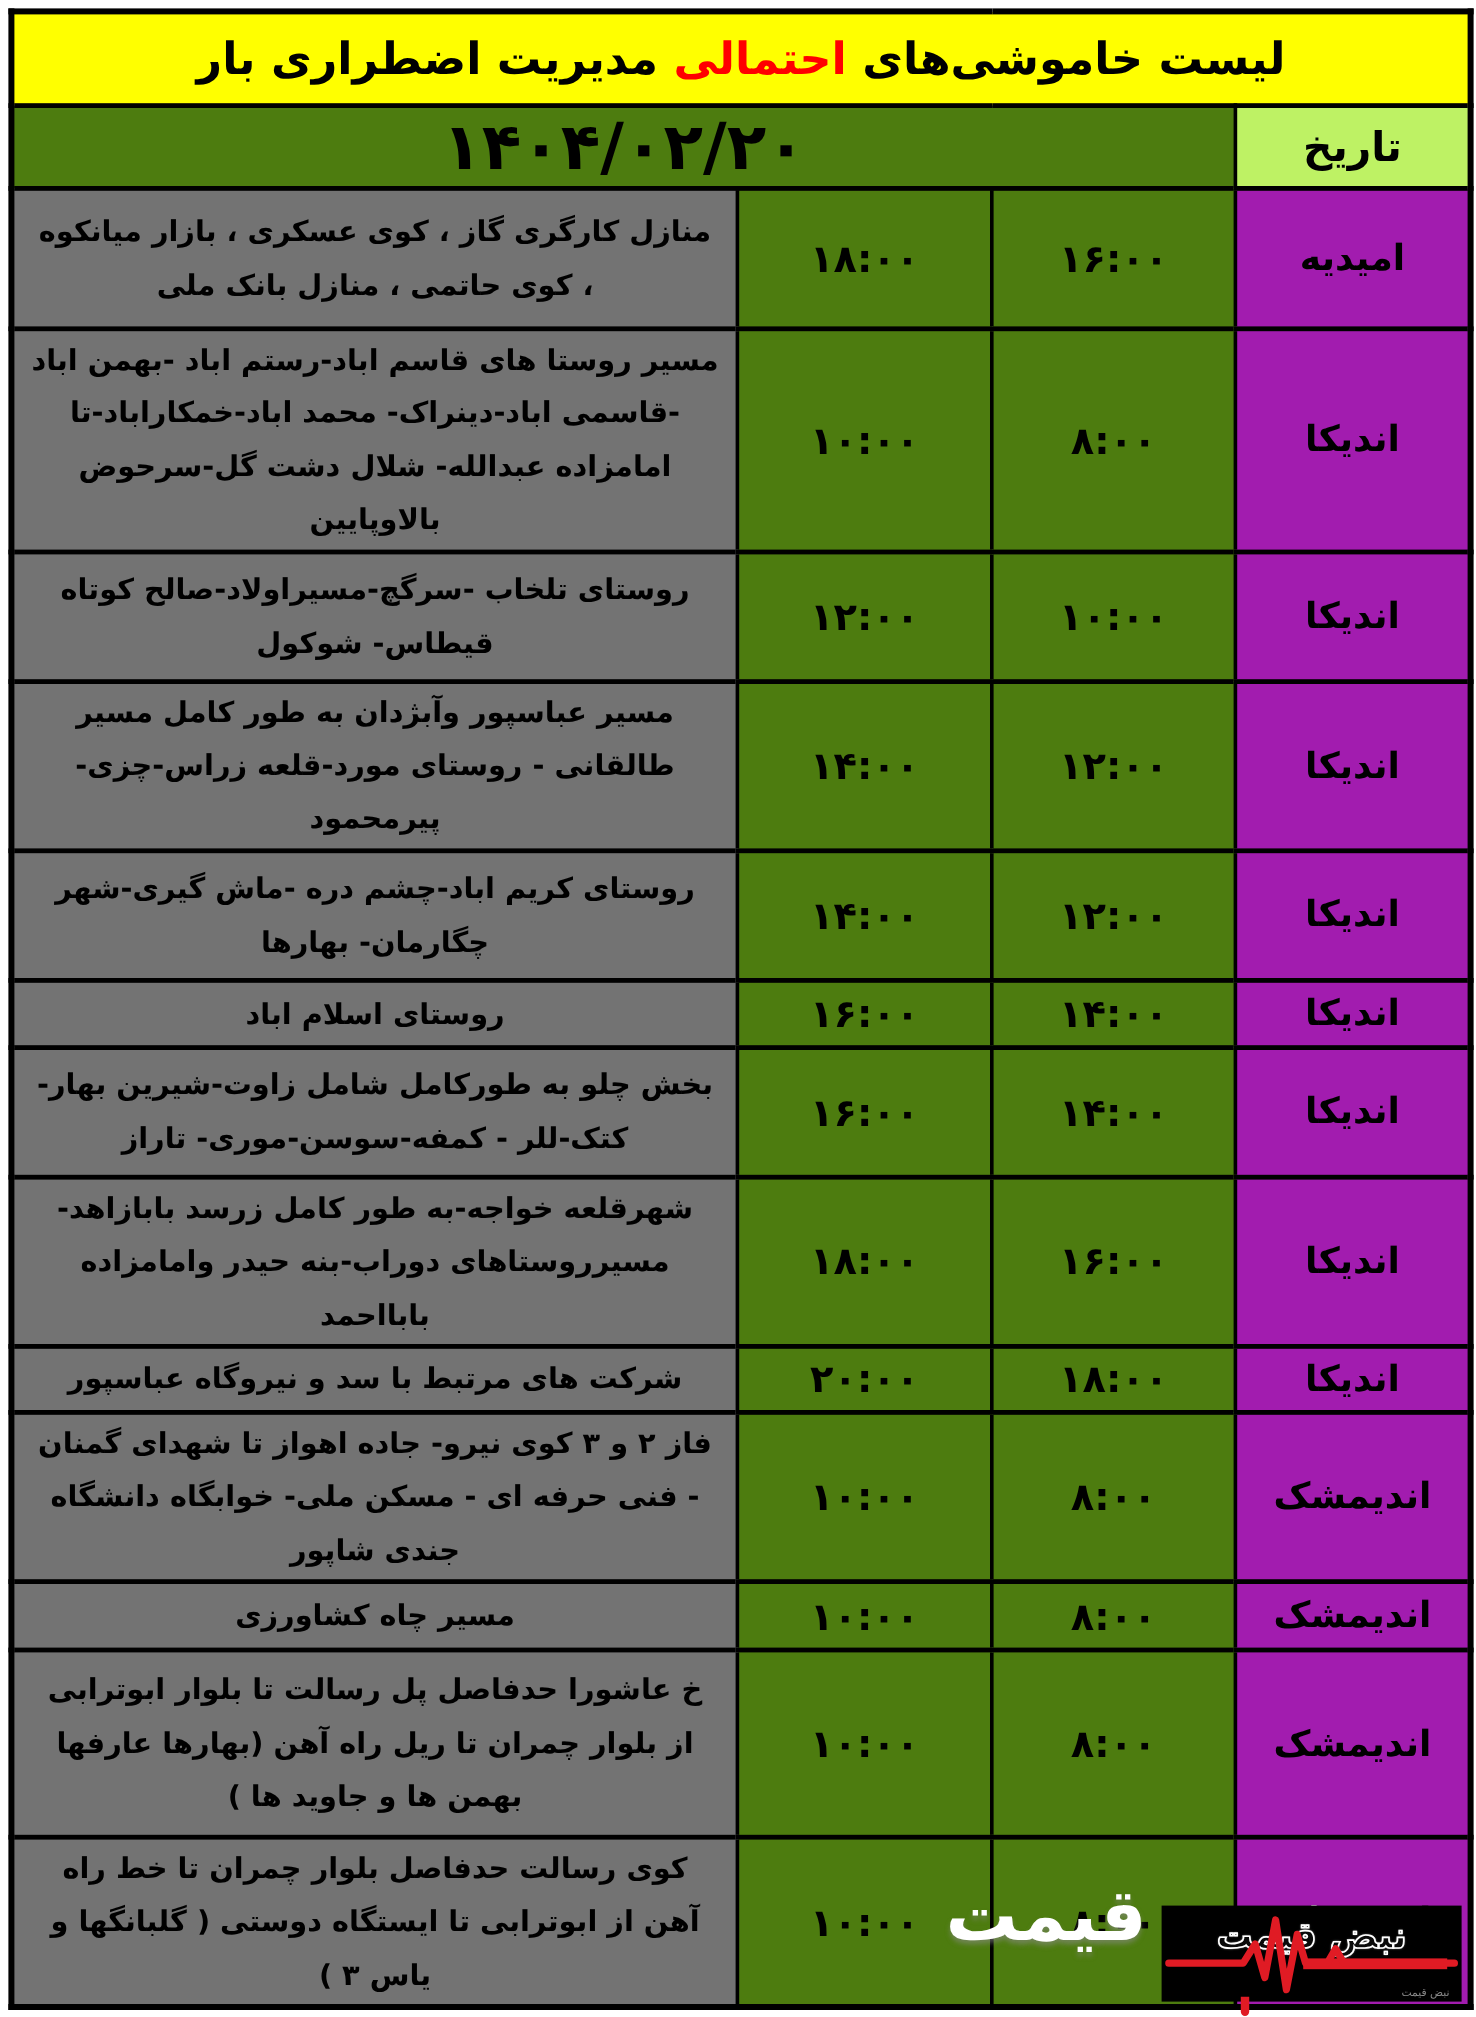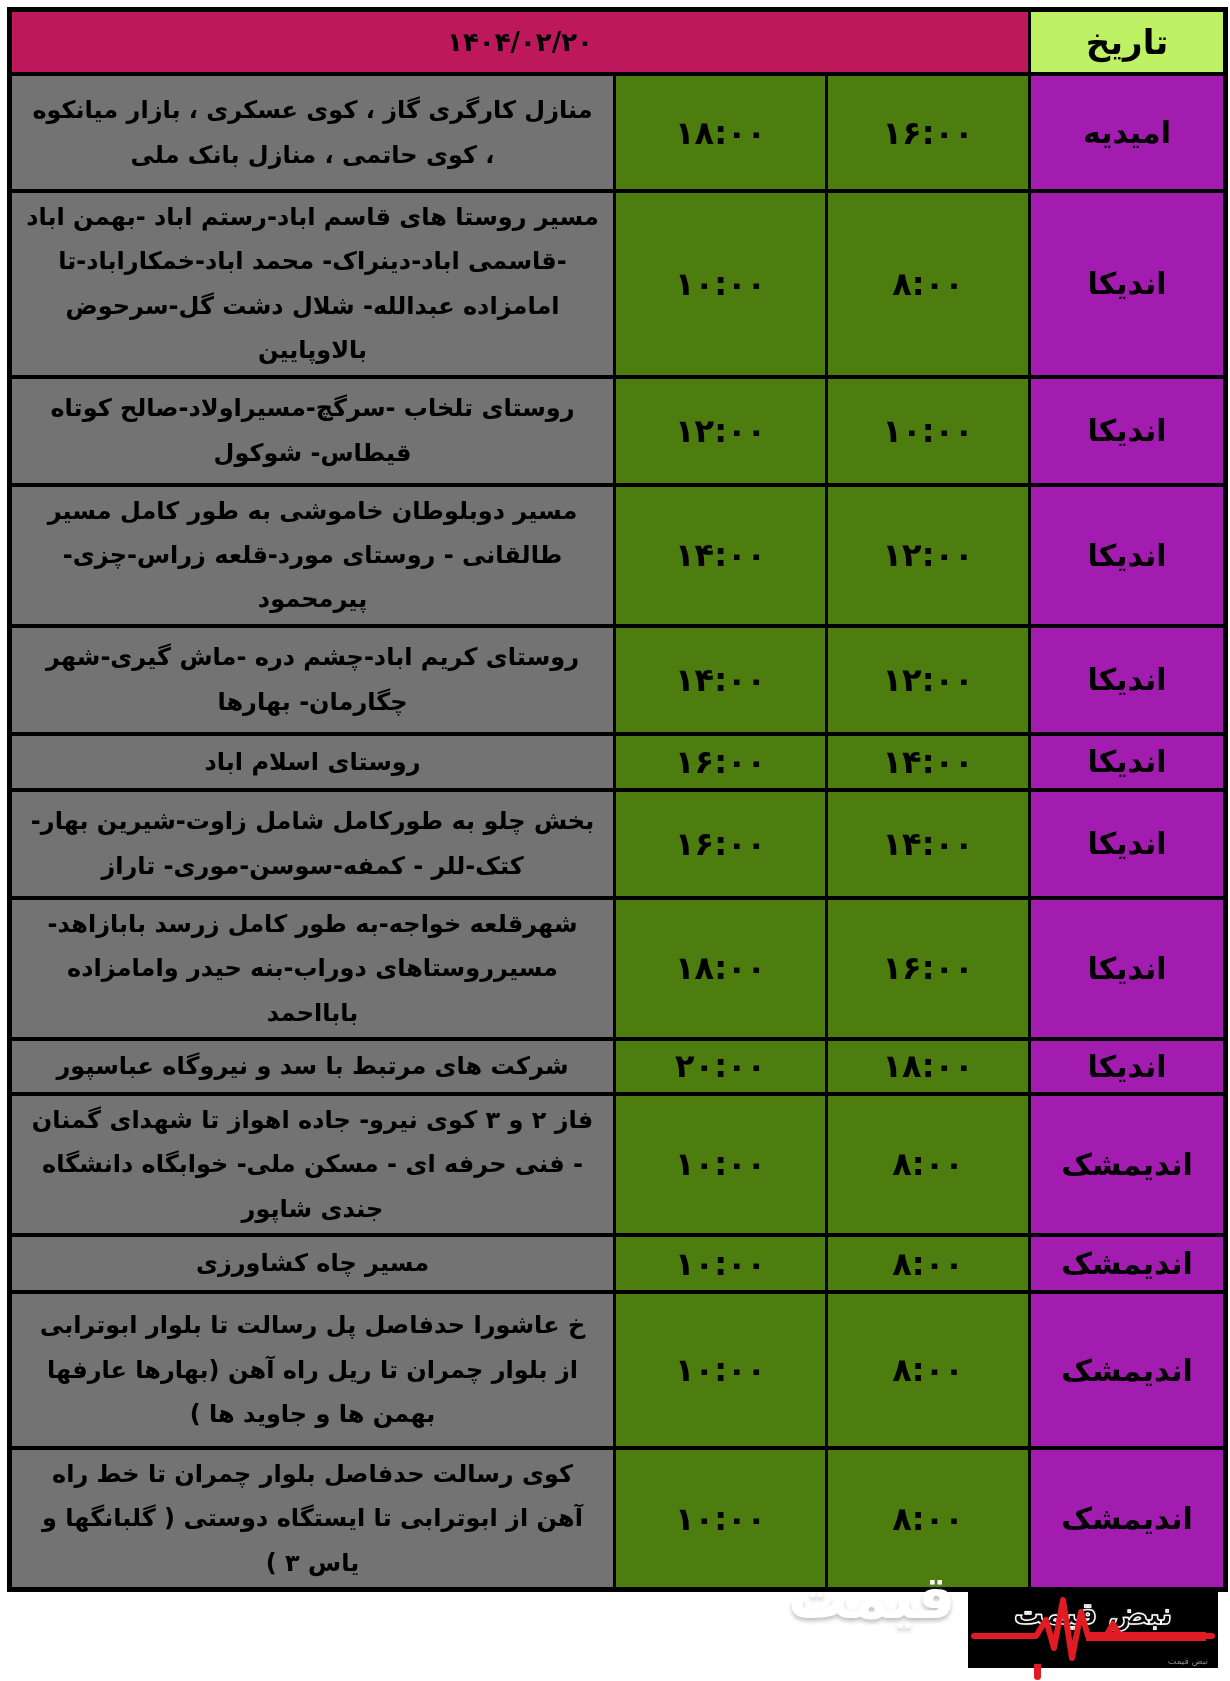--- a/index.html
+++ b/index.html
@@ -14,21 +14,21 @@
   }
   .outage-table td{
     border:solid #000;border-width:4px 3px;
     text-align:center;vertical-align:middle;font-weight:bold;color:#000;
   }
   .title-cell{
     background:#ffff00;font-size:37px;height:72px;letter-spacing:-1px;
   }
   .title-cell .red{color:#ff0000;}
   .date-cell{
-    background:#be185d;font-size:26px;height:58px;
+    background:#4d7c0f;font-size:54px;height:58px;
   }
   .date-label-cell{
     background:#bef264;font-size:34px;
   }
   .city{
     background:#a21caf;font-size:30px;
   }
   .time{
     background:#4d7c0f;font-size:32px;
   }
@@ -67,20 +67,27 @@
 <body>
 
 <table class="outage-table">
   <colgroup>
     <col style="width:196px">
     <col style="width:203px">
     <col style="width:212px">
     <col style="width:605px">
   </colgroup>
   <tbody>
+    <tr style="height:77px">
+      <td class="title-cell" colspan="4">
+        <span>لیست خاموشی‌های</span>
+        <span class="red">احتمالی</span>
+        <span>مدیریت اضطراری بار</span>
+      </td>
+    </tr>
     <tr style="height:63px">
       <td class="date-label-cell">تاریخ</td>
       <td class="date-cell" colspan="3">۱۴۰۴/۰۲/۲۰</td>
     </tr>
 
     <tr style="height:117px">
       <td class="city">امیدیه</td>
       <td class="time">۱۶:۰۰</td>
       <td class="time">۱۸:۰۰</td>
       <td class="desc">منازل کارگری گاز ، کوی عسکری ، بازار میانکوه ، کوی حاتمی ، منازل بانک ملی</td>
@@ -94,21 +101,21 @@
     <tr style="height:108px">
       <td class="city">اندیکا</td>
       <td class="time">۱۰:۰۰</td>
       <td class="time">۱۲:۰۰</td>
       <td class="desc">روستای تلخاب -سرگچ-مسیراولاد-صالح کوتاه قیطاس- شوکول</td>
     </tr>
     <tr style="height:108px">
       <td class="city">اندیکا</td>
       <td class="time">۱۲:۰۰</td>
       <td class="time">۱۴:۰۰</td>
-      <td class="desc">مسیر دوبلوطان خاموشی به طور کامل مسیر طالقانی - روستای مورد-قلعه زراس-چزی-پیرمحمود</td>
+      <td class="desc">مسیر عباسپور وآبژدان به طور کامل مسیر طالقانی - روستای مورد-قلعه زراس-چزی-پیرمحمود</td>
     </tr>
     <tr style="height:108px">
       <td class="city">اندیکا</td>
       <td class="time">۱۲:۰۰</td>
       <td class="time">۱۴:۰۰</td>
       <td class="desc">روستای کریم اباد-چشم دره -ماش گیری-شهر چگارمان- بهارها</td>
     </tr>
     <tr style="height:56px">
       <td class="city">اندیکا</td>
       <td class="time">۱۴:۰۰</td>

